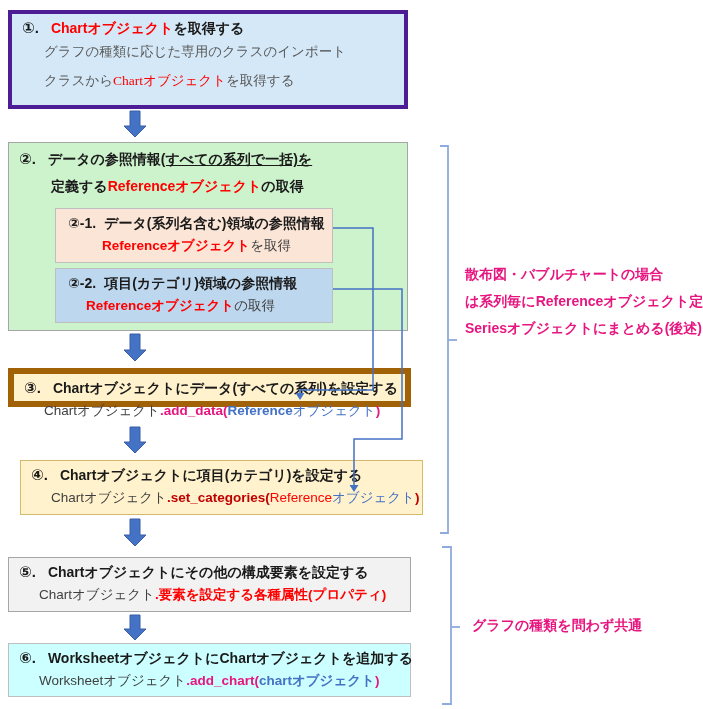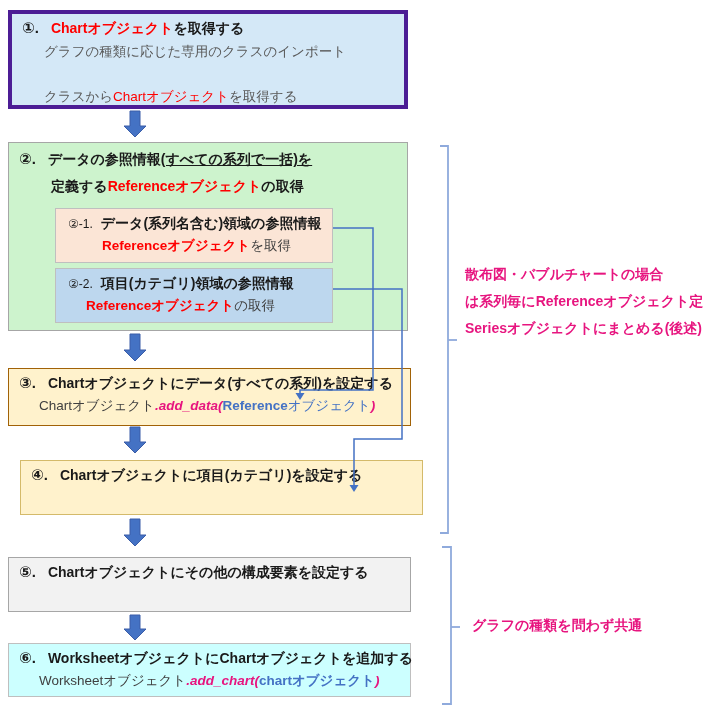--- a/index.html
+++ b/index.html
@@ -5,38 +5,38 @@
   html,body{margin:0;padding:0;background:#ffffff;}
   .stage{
     position:relative;width:703px;height:709px;background:#ffffff;overflow:hidden;
     font-family:"Liberation Sans","DejaVu Sans",sans-serif;
     -webkit-font-smoothing:antialiased;
   }
   .box{position:absolute;box-sizing:border-box;z-index:1;}
   .line{position:absolute;white-space:nowrap;font-size:13.5px;line-height:18px;}
   .ttl{font-size:14px;font-weight:bold;color:#1a1a1a;}
   .num{font-size:15px;font-weight:bold;color:#1a1a1a;margin-right:12px;}
-  .num-sm{font-size:12px;font-weight:normal;color:#1a1a1a;margin-right:8px;}
+  .num-sm{font-size:14px;font-weight:bold;color:#1a1a1a;margin-right:8px;}
   .blk{color:#1a1a1a;}
   .blk-b{color:#1a1a1a;font-weight:bold;}
   .blk-b-u{color:#1a1a1a;font-weight:bold;text-decoration:underline;}
   .gray{color:#595959;}
   .dark{color:#3f3f3f;}
   .red{color:#ff0000;}
   .red-b{color:#ff0000;font-weight:bold;}
   .dred-b{color:#c00000;font-weight:bold;}
-  .mag-b{color:#e7157f;font-weight:bold;font-style:italic;}
+  .mag-b{color:#e7157f;font-weight:bold;}
   .blue{color:#4472c4;}
   .blue-b{color:#4472c4;font-weight:bold;}
 
   .b1{left:8px;top:10px;width:400px;height:99px;background:#d4e8f7;border:4px solid #4c1d95;}
   .b2{left:8px;top:142px;width:400px;height:189px;background:#cdf3cd;border:1px solid #a6a6a6;}
   .b2s1{left:55px;top:208px;width:278px;height:55px;background:#fbe5d6;border:1px solid #bfbfbf;}
   .b2s2{left:55px;top:268px;width:278px;height:55px;background:#bdd7ee;border:1px solid #bfbfbf;}
-  .b3{left:8px;top:368px;width:403px;height:58px;background:#fff2cc;border:1px solid #a16207;}
+  .b3{left:8px;top:368px;width:403px;height:39px;background:#fff2cc;border:6px solid #a16207;}
   .b4{left:8px;top:460px;width:403px;height:55px;background:#fff2cc;border:1px solid #d4ba6a;margin-left:12px;}
   .b5{left:8px;top:557px;width:403px;height:55px;background:#f2f2f2;border:1px solid #a6a6a6;}
   .b6{left:8px;top:643px;width:403px;height:54px;background:#ccffff;border:1px solid #bfbfbf;padding-left:8px;}
 
   .ann{position:absolute;z-index:2;color:#e7157f;font-weight:bold;font-size:14px;line-height:27px;white-space:nowrap;}
   .ann1{left:465px;top:261px;}
   .ann2{left:472px;top:612px;}
 
   .overlay{position:absolute;left:0;top:0;z-index:5;pointer-events:none;}
 </style>
@@ -45,21 +45,21 @@
 
 <div class="stage">
 
   <div class="box b1">
     <div class="line" style="top:5px;left:10px;">
       <span class="num">①.</span><span class="ttl red-b">Chartオブジェクト</span><span class="ttl">を取得する</span>
     </div>
     <div class="line" style="top:29px;left:32px;text-align:right;">
       <span class="gray">グラフの種類に応じた専用のクラスのインポート</span>
     </div>
-    <div class="line" style="top:74px;left:32px;">
+    <div class="line" style="top:58px;left:32px;font-family:Liberation Serif, serif;">
       <span class="gray">クラスから</span><span class="red">Chartオブジェクト</span><span class="gray">を取得する</span>
     </div>
   </div>
 
   <div class="box b2">
     <div class="line" style="top:7px;left:10px;">
       <span class="num">②.</span><span class="ttl blk-b">データの参照情報</span><span class="ttl blk-b-u">(すべての系列で一括)を</span>
     </div>
     <div class="line" style="top:34px;left:42px;">
       <span class="ttl blk-b">定義する</span><span class="ttl red-b">Referenceオブジェクト</span><span class="ttl blk-b">の取得</span>
@@ -90,25 +90,31 @@
     </div>
     <div class="line" style="top:28px;left:30px;">
       <span class="dark">Chartオブジェクト</span><span class="mag-b">.add_data(</span><span class="blue-b">Reference</span><span class="blue">オブジェクト</span><span class="mag-b">)</span>
     </div>
   </div>
 
   <div class="box b4">
     <div class="line" style="top:5px;left:10px;">
       <span class="num">④.</span><span class="ttl blk-b">Chartオブジェクトに項目(カテゴリ)を設定する</span>
     </div>
+    <div class="line" style="top:28px;left:30px;">
+      <span class="dark">Chartオブジェクト</span><span class="dred-b">.set_categories(</span><span class="red">Reference</span><span class="blue">オブジェクト</span><span class="dred-b">)</span>
+    </div>
   </div>
 
   <div class="box b5">
     <div class="line" style="top:5px;left:10px;">
       <span class="num">⑤.</span><span class="ttl blk-b">Chartオブジェクトにその他の構成要素を設定する</span>
+    </div>
+    <div class="line" style="top:28px;left:30px;">
+      <span class="dark">Chartオブジェクト</span><span class="red-b">.要素を設定する各種属性(プロパティ)</span>
     </div>
   </div>
 
   <div class="box b6">
     <div class="line" style="top:5px;left:10px;">
       <span class="num">⑥.</span><span class="ttl blk-b">WorksheetオブジェクトにChartオブジェクトを追加する</span>
     </div>
     <div class="line" style="top:28px;left:30px;">
       <span class="dark">Worksheetオブジェクト</span><span class="mag-b">.add_chart(</span><span class="blue-b">chartオブジェクト</span><span class="mag-b">)</span>
     </div>

